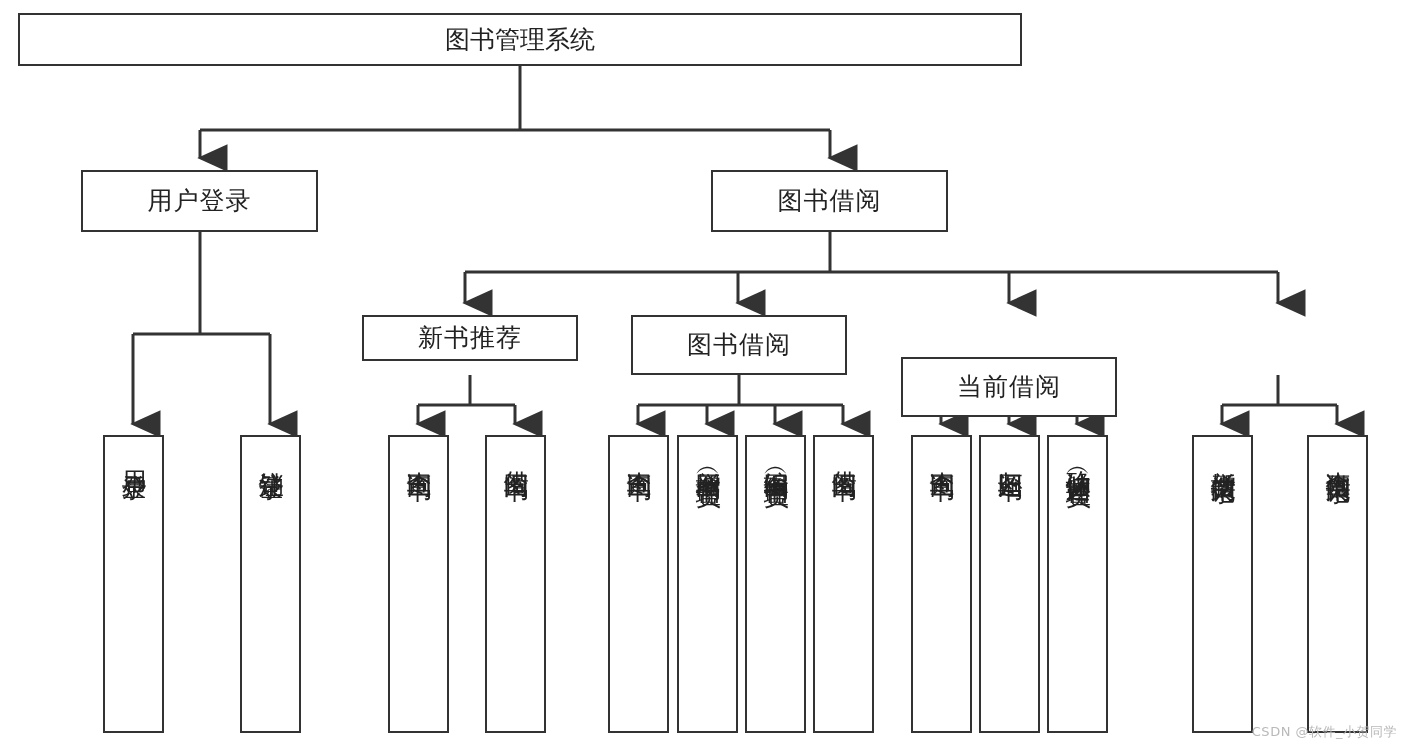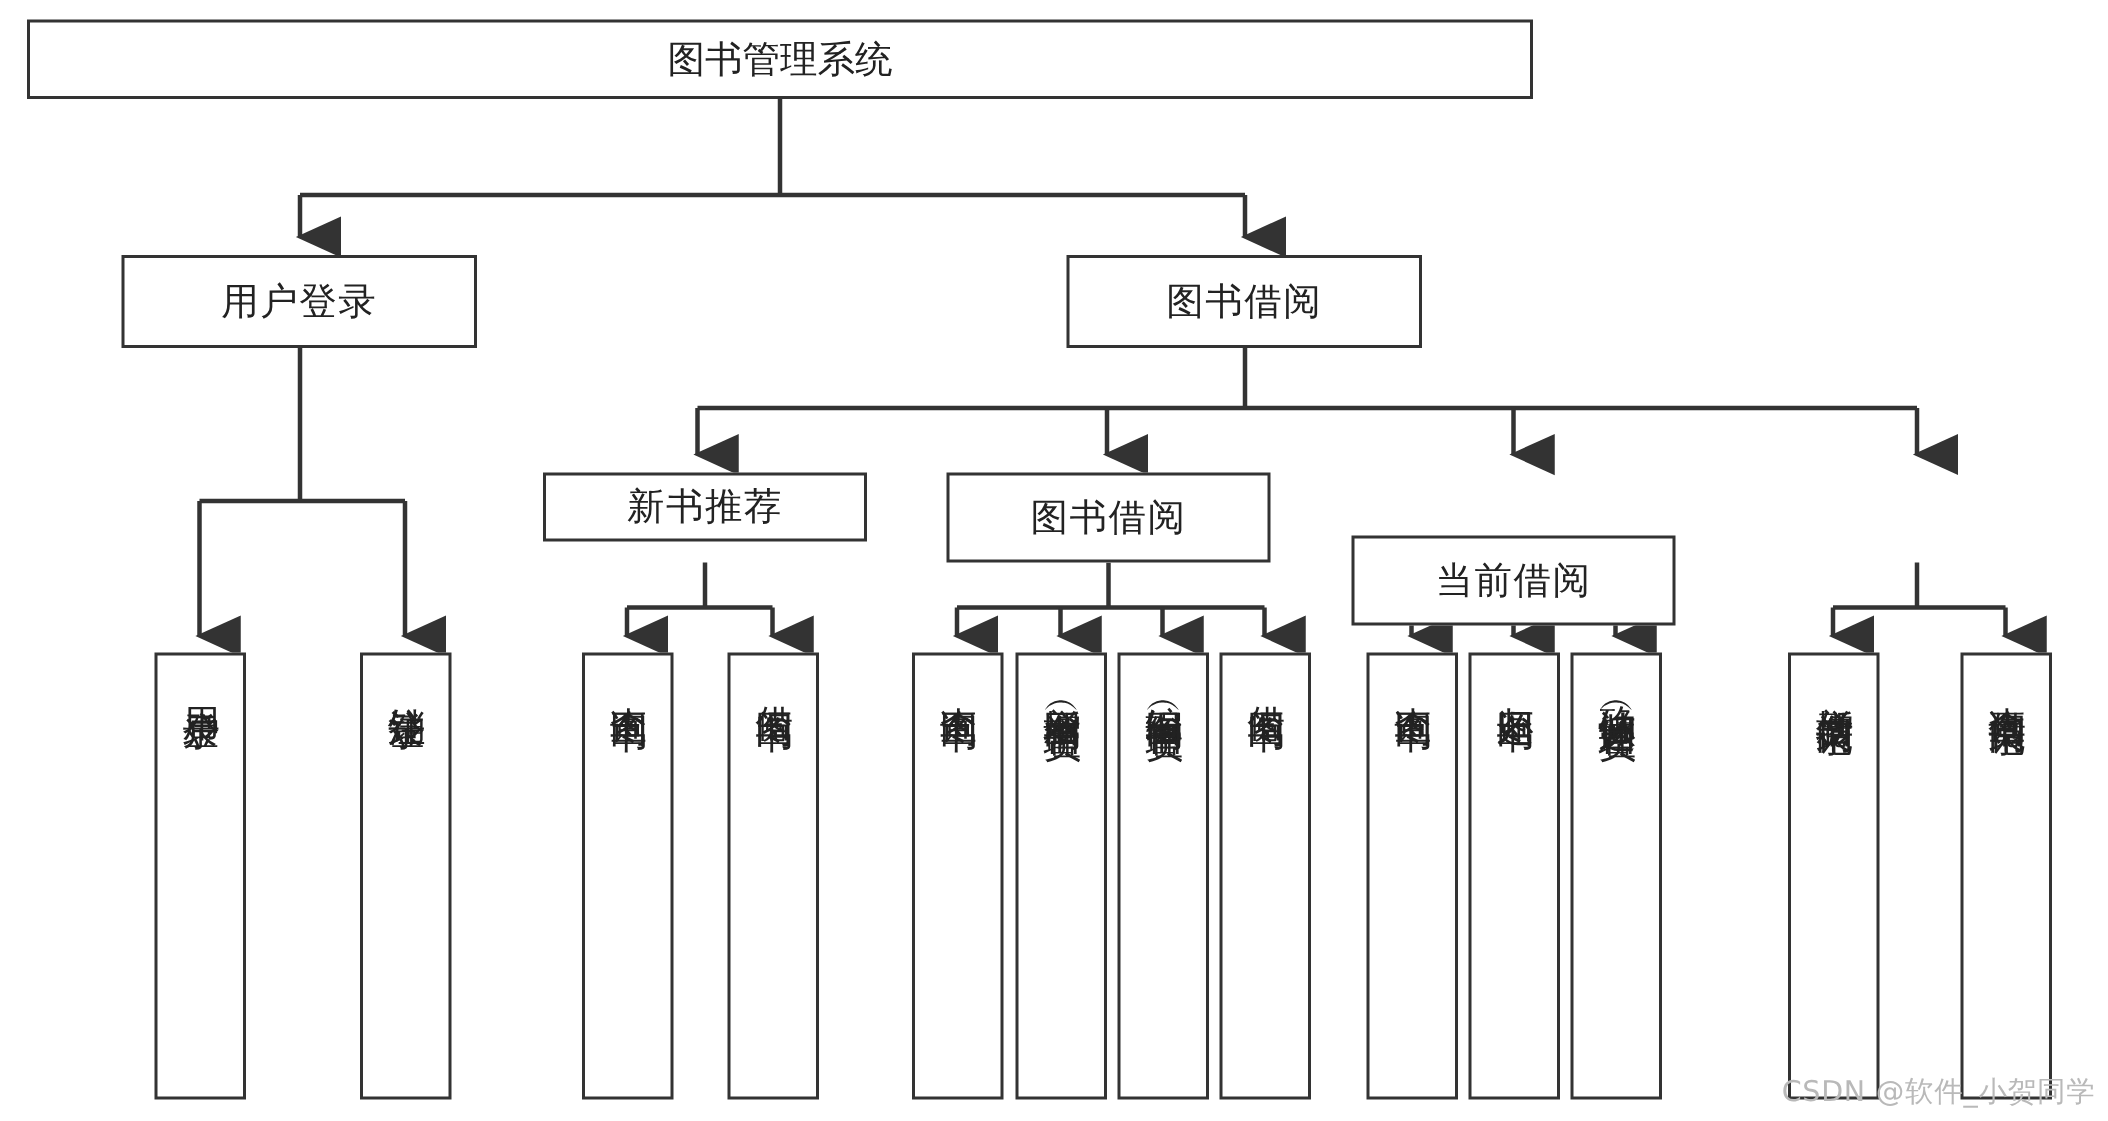--- a/index.html
+++ b/index.html
@@ -52,21 +52,21 @@
     writing-mode: vertical-rl;
     text-orientation: upright;
     white-space: nowrap;
     letter-spacing: 2px;
     display: block;
   }
   #watermark {
     position: absolute;
     right: 8px;
     bottom: 6px;
-    font-size: 19px;
+    font-size: 13px;
     color: #b9b9b9;
     letter-spacing: 0.5px;
     font-family: "DejaVu Sans", "Liberation Sans", sans-serif;
     white-space: nowrap;
   }
 </style>
 </head>
 <body>
 
 <div id="canvas">

